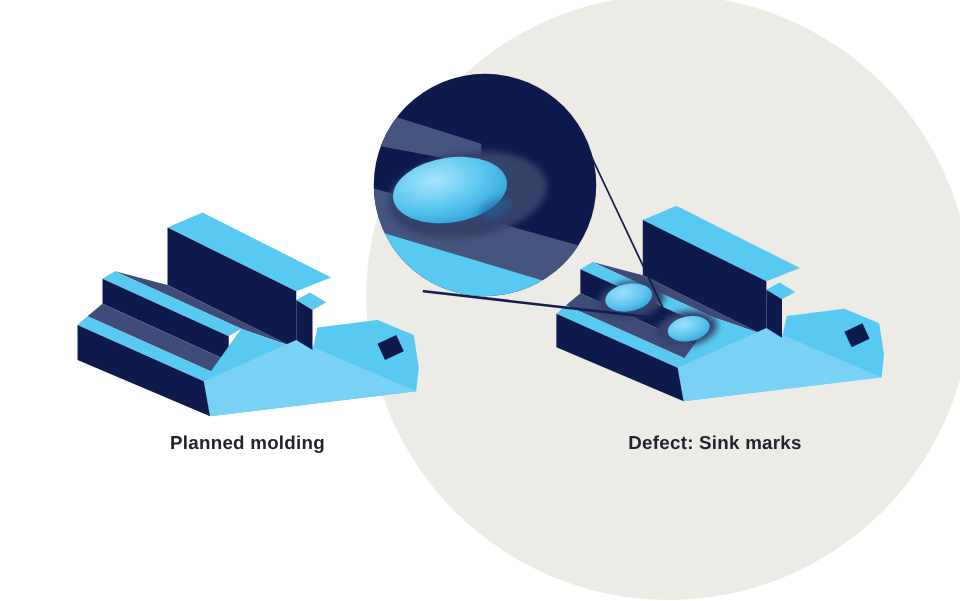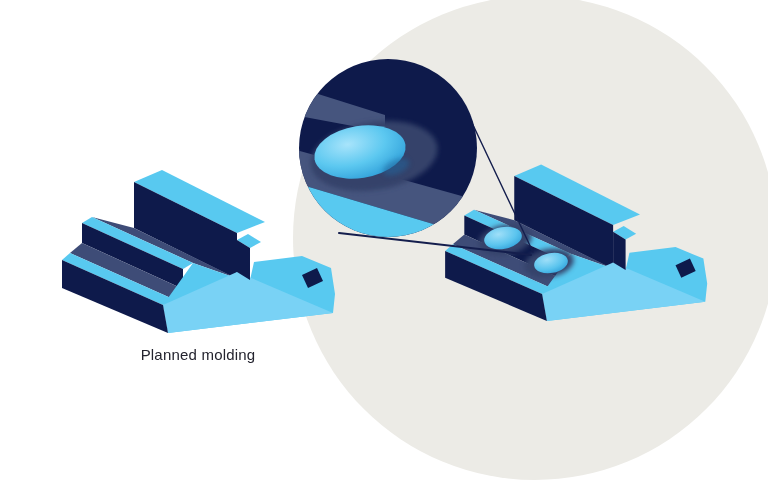--- a/index.html
+++ b/index.html
@@ -3,21 +3,21 @@
 <meta charset="utf-8">
 <style>
   html,body{margin:0;padding:0;background:#ffffff;}
   #canvas{
     position:relative;width:768px;height:481px;overflow:hidden;
     background:#ffffff;font-family:"Liberation Sans",sans-serif;
   }
   #scene{position:absolute;left:0;top:0;}
   .part-label{
     position:absolute;width:260px;text-align:center;
-    font-size:15px;font-weight:400;letter-spacing:.2px;color:#23232E;
+    font-size:15px;font-weight:700;letter-spacing:.2px;color:#23232E;
   }
   #label-left{left:68px;top:346px;}
   #label-right{left:442px;top:346px;}
 </style>
 </head>
 <body>
 
 <div id="canvas">
 
 <svg id="scene" width="768" height="481" viewBox="0 0 768 481">
@@ -99,14 +99,15 @@
       <polygon points="352,250 480,236 480,286 382,286" fill="#8BD6F6"></polygon>
       <polygon points="296,214 378,262 352,286 296,246" fill="#0E1A4B"></polygon>
       <ellipse cx="374" cy="156" rx="64" ry="34" transform="rotate(-9 374 156)" filter="url(#soft)" fill="#34426B"></ellipse>
       <ellipse cx="360" cy="152" rx="46" ry="26" transform="rotate(-9 360 152)" fill="url(#blobGrad)"></ellipse>
       <ellipse cx="396" cy="167" rx="14" ry="7" transform="rotate(-24 396 167)" fill="#20659B" opacity="0.55" filter="url(#soft)"></ellipse>
     </g>
   </g>
 </svg>
 
 <div id="label-left" class="part-label">Planned molding</div>
+<div id="label-right" class="part-label">Defect: Sink marks</div>
 
 </div>
 
 </body></html>

